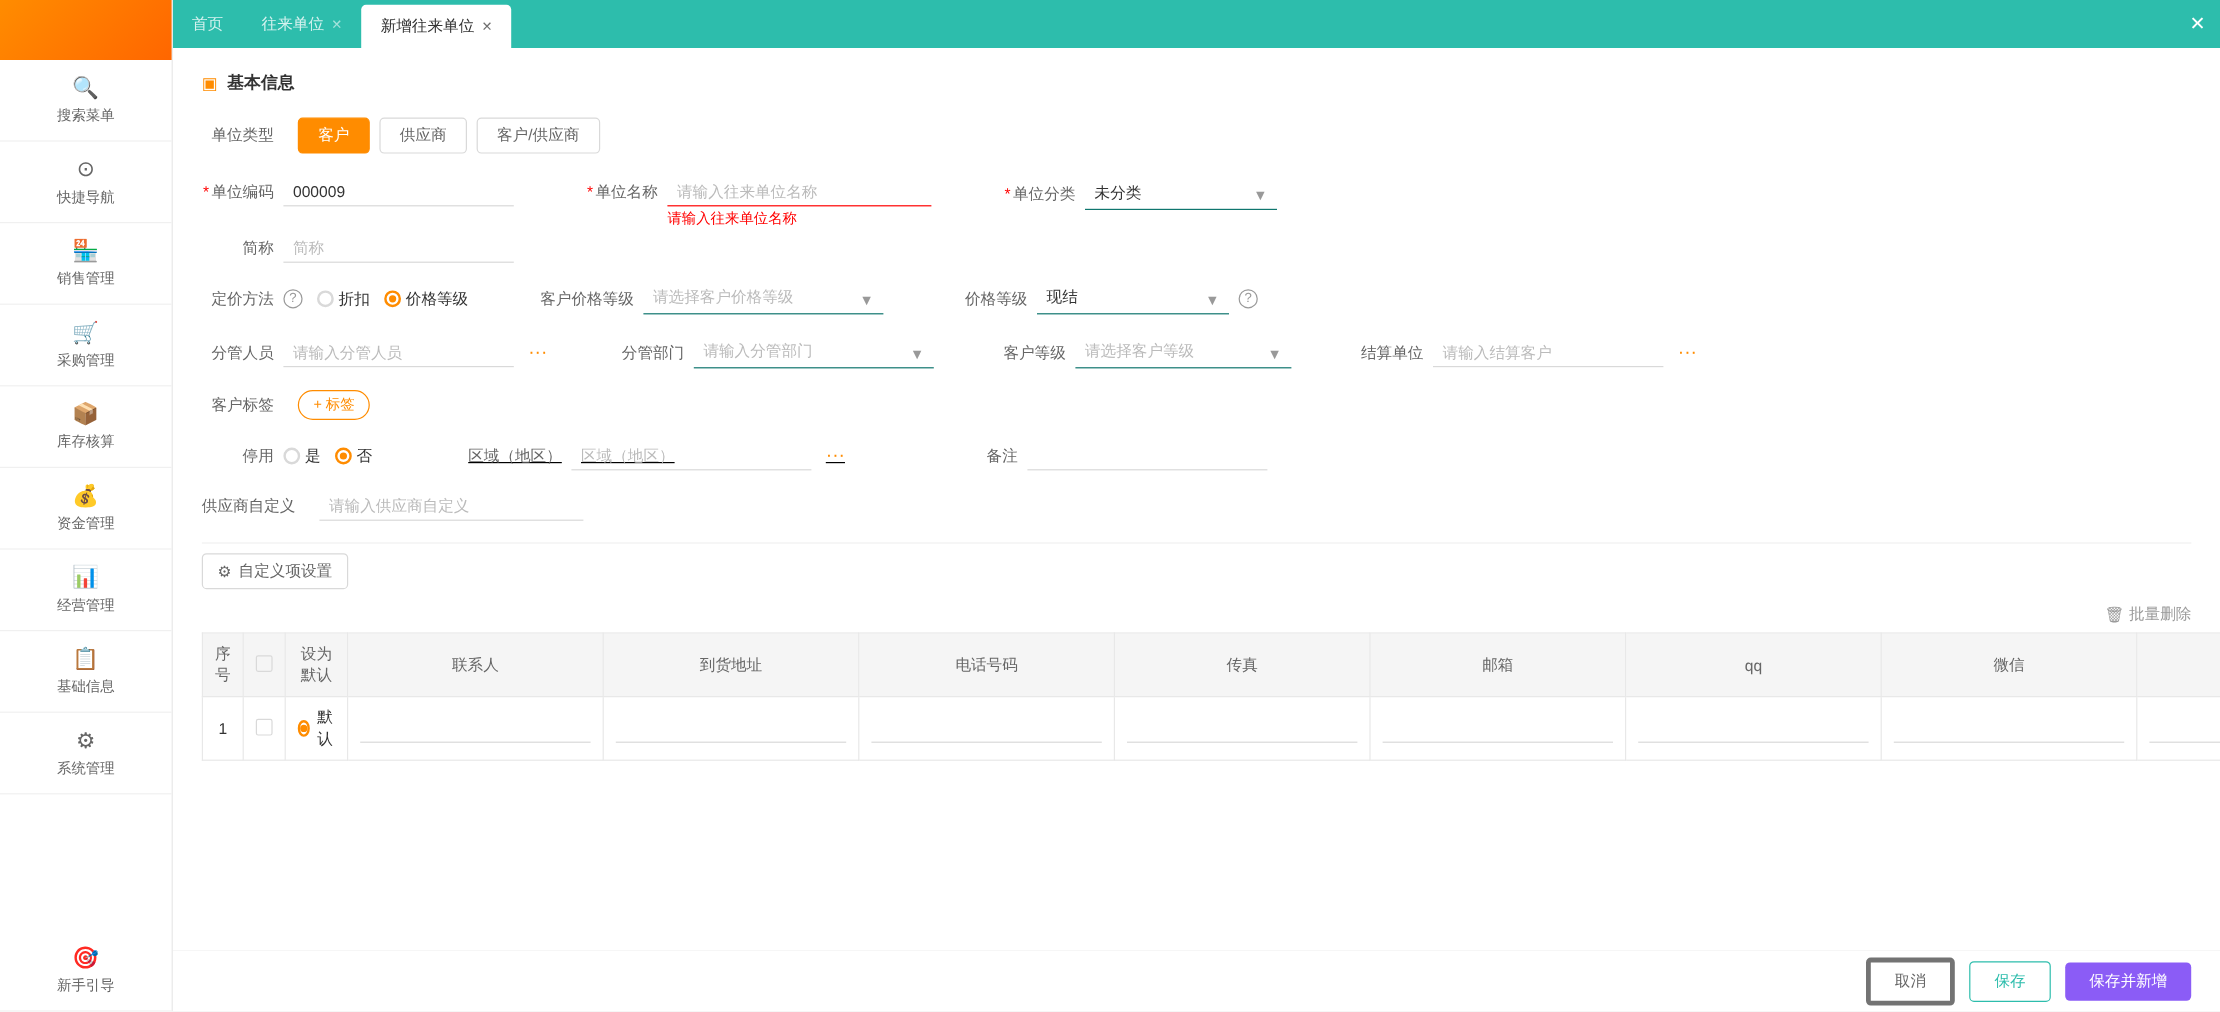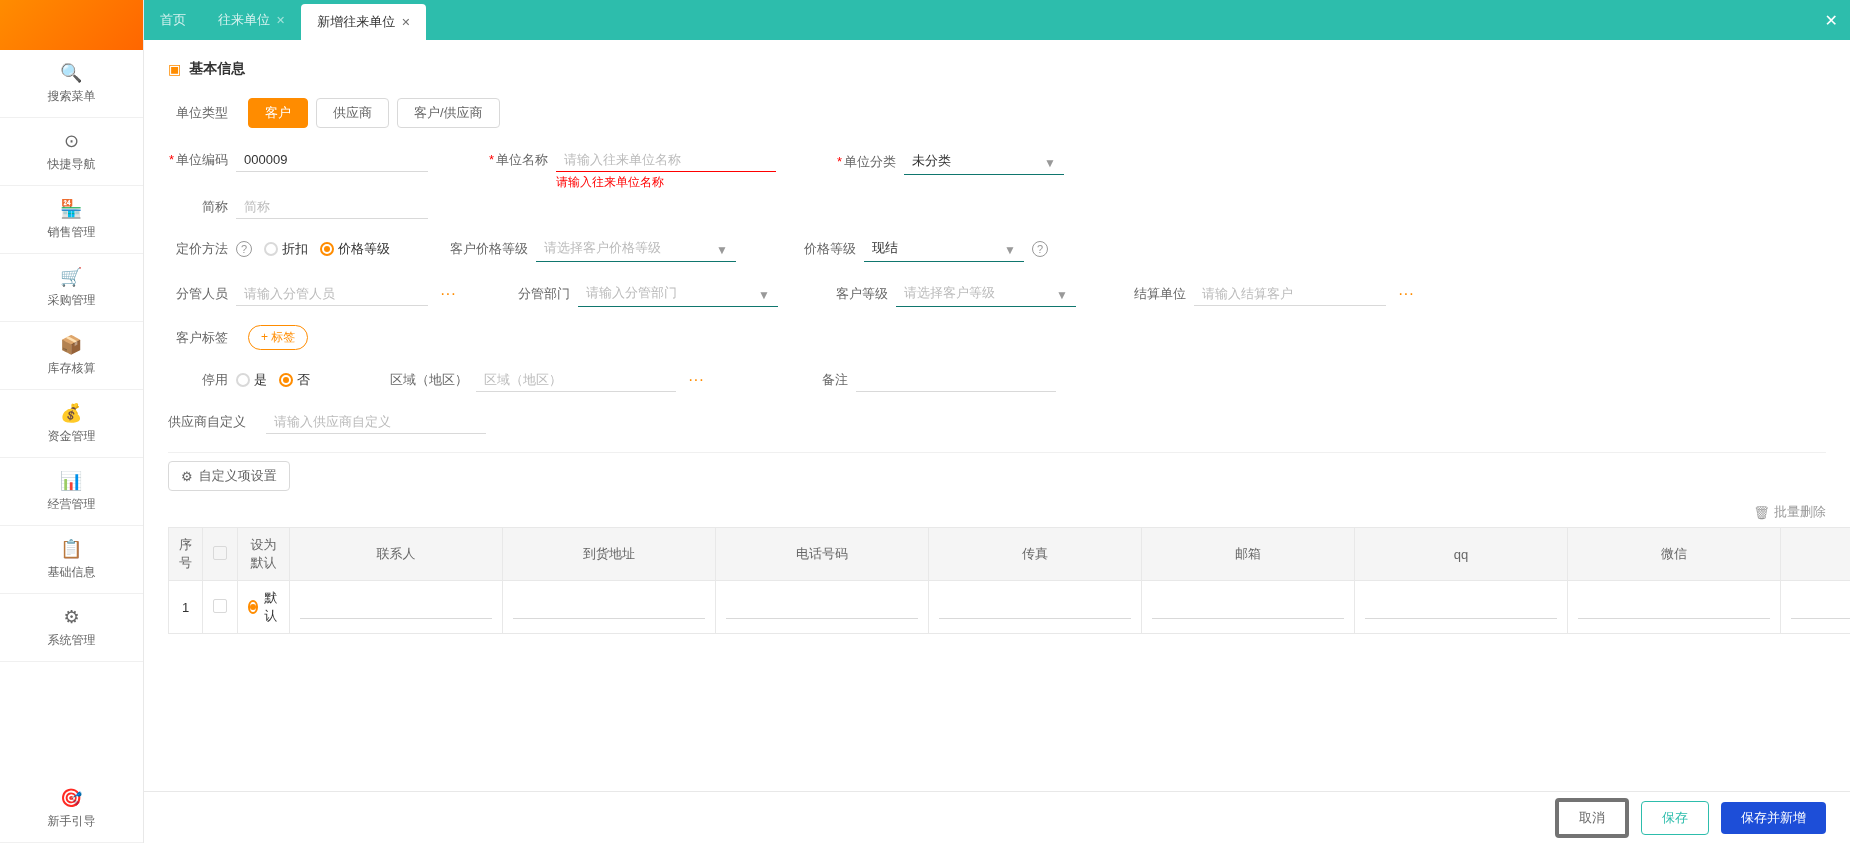--- a/index.html
+++ b/index.html
@@ -74,21 +74,21 @@
     .data-table td { border: 1px solid #e8e8e8; padding: 8px 10px; text-align: center; color: #333; }
 
     
     .batch-delete { display: flex; justify-content: flex-end; margin-bottom: 6px; }
     .batch-delete-btn { color: #999; font-size: 12px; cursor: pointer; display: flex; align-items: center; gap: 4px; }
 
     
     .bottom-bar { height: 52px; background: white; border-top: 1px solid #e8e8e8; display: flex; align-items: center; justify-content: flex-end; padding: 0 24px; gap: 12px; flex-shrink: 0; }
     .btn-cancel { padding: 7px 20px; border: 4px solid #737373; border-radius: 4px; cursor: pointer; background: white; color: #666; }
     .btn-save { padding: 7px 20px; border: 1px solid #2dbdac; border-radius: 4px; cursor: pointer; background: white; color: #2dbdac; }
-    .btn-save-new { padding: 7px 20px; border: none; border-radius: 4px; cursor: pointer; background: #1d4ed8; color: white; }
+    .btn-save-new { padding: 7px 20px; border: none; border-radius: 4px; cursor: pointer; background: #8b5cf6; color: white; }
 
     
     .checkbox { width: 14px; height: 14px; border: 1px solid #d9d9d9; border-radius: 2px; cursor: pointer; display: inline-block; }
 
     .divider-section { width: 100%; height: 1px; background: #f0f0f0; margin: 8px 0; }
 
     .info-icon { color: #ff8c00; font-size: 14px; }
 
     .form-col { display: flex; flex-direction: column; }
     .form-col .error-text { margin-left: 0; }
@@ -278,21 +278,21 @@
           <label class="radio-item">
             <div class="radio-dot"></div>
             <span>是</span>
           </label>
           <label class="radio-item">
             <div class="radio-dot checked"></div>
             <span>否</span>
           </label>
         </div>
       </div>
-      <div class="form-group" style="margin-left:60px;">
+      <div class="form-group" style="margin-left:60px;text-decoration:underline;">
         <span class="form-label">区域（地区）</span>
         <input class="form-input" type="text" style="min-width: 200px;" placeholder="区域（地区）">
         <span class="more-btn">···</span>
       </div>
       <div class="form-group" style="margin-left:60px;">
         <span class="form-label">备注</span>
         <input class="form-input" type="text" style="min-width: 200px;">
       </div>
     </div>
 

